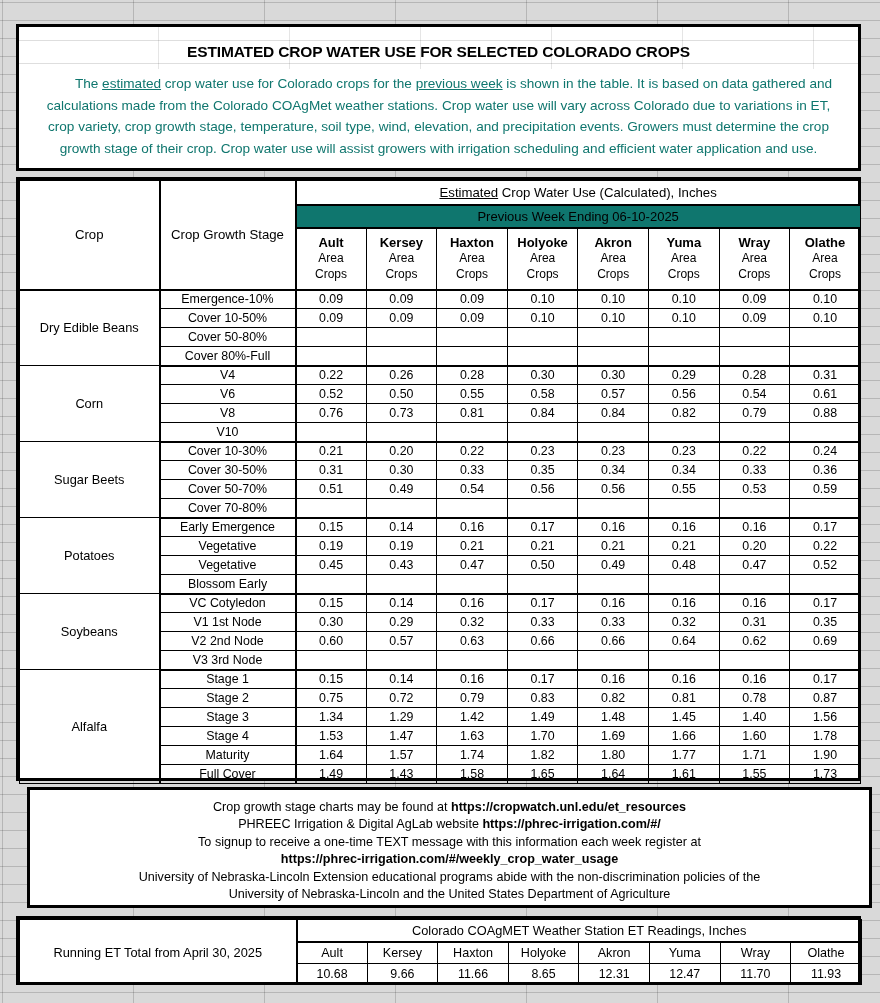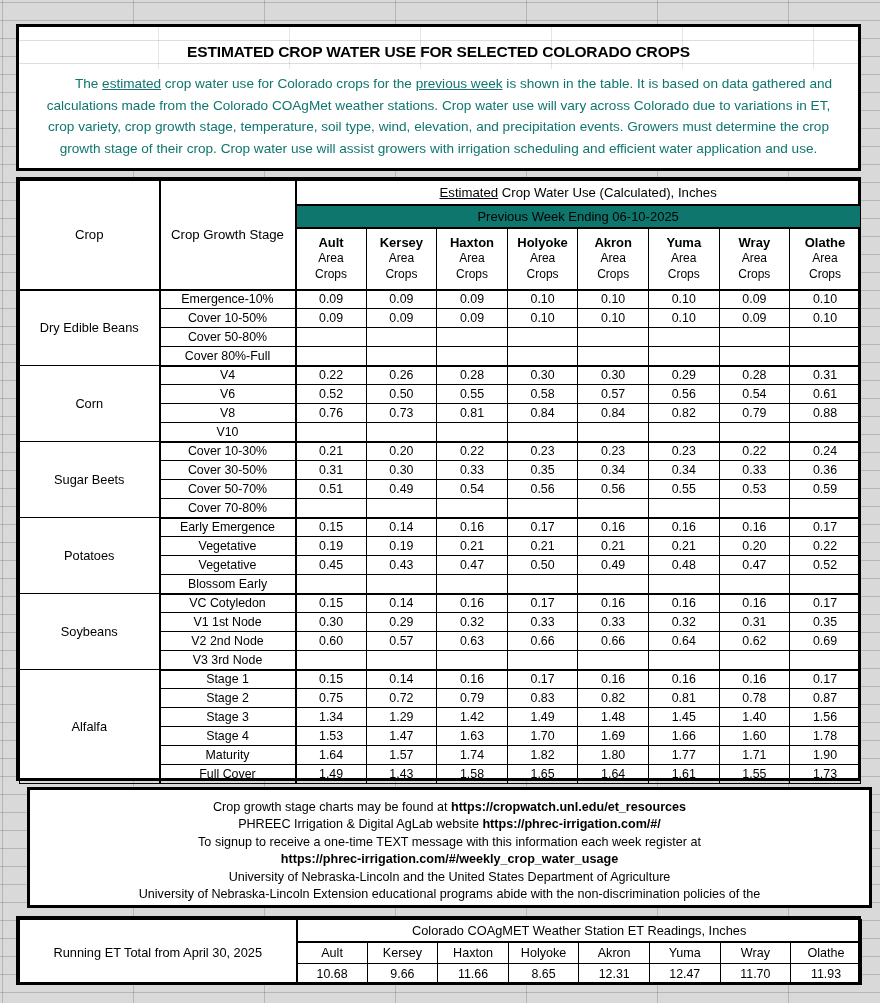--- a/index.html
+++ b/index.html
@@ -481,22 +481,22 @@
           </tbody>
       </table>
     </div>
 
     <div class="panel" id="note-panel">
       <div id="note-inner">
           <div><span>Crop growth stage charts may be found at </span><b>https://cropwatch.unl.edu/et_resources</b></div>
           <div><span>PHREEC Irrigation &amp; Digital AgLab website </span><b>https://phrec-irrigation.com/#/</b></div>
           <div><span>To signup to receive a one-time TEXT message with this information each week register at</span></div>
           <div><b>https://phrec-irrigation.com/#/weekly_crop_water_usage</b></div>
+          <div><span>University of Nebraska-Lincoln Extension educational programs abide with the non-discrimination policies of the</span></div>
           <div><span>University of Nebraska-Lincoln and the United States Department of Agriculture</span></div>
-          <div><span>University of Nebraska-Lincoln Extension educational programs abide with the non-discrimination policies of the</span></div>
         </div>
     </div>
 
     <div class="panel" id="et-panel">
       <table class="grid" id="et-table">
         <colgroup id="et-cols">
             <col style="width: 277px;">
             <col style="width: 70.6px;">
             <col style="width: 70.6px;">
             <col style="width: 70.6px;">

